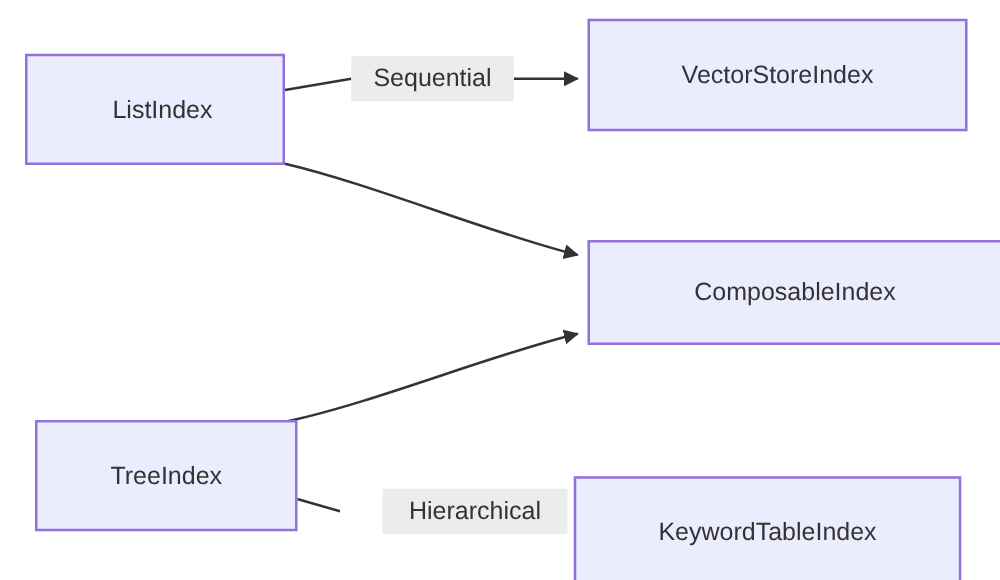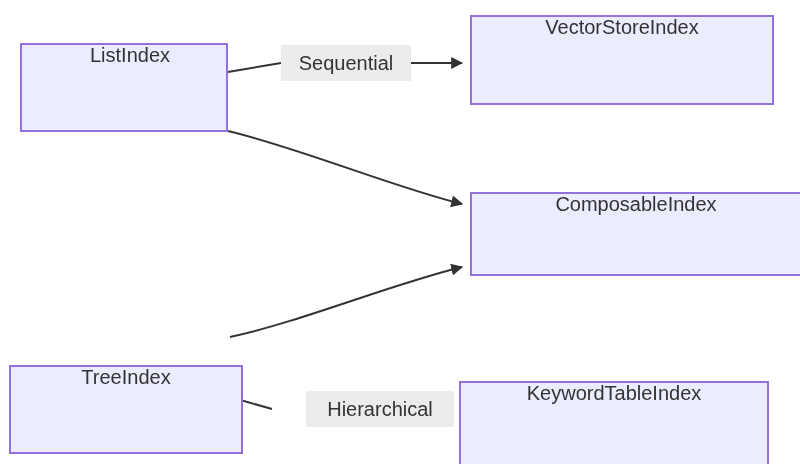--- a/index.html
+++ b/index.html
@@ -21,20 +21,21 @@
     left: 0;
     width: 800px;
     height: 464px;
   }
   .node-box {
     position: absolute;
     box-sizing: border-box;
     background: #ececff;
     border: 2px solid #9370db;
     display: flex;
+    align-items: center;
     justify-content: center;
   }
   .node-label {
     color: #333333;
     font-size: 20px;
     font-family: "Liberation Sans", sans-serif;
     line-height: 1;
     white-space: nowrap;
   }
   .edge-label {
@@ -82,21 +83,21 @@
   </div>
 
   <div class="node-box" style="left:470px; top:15px; width:304px; height:90px;">
     <span class="node-label">VectorStoreIndex</span>
   </div>
 
   <div class="node-box" style="left:470px; top:192px; width:332px; height:84px;">
     <span class="node-label">ComposableIndex</span>
   </div>
 
-  <div class="node-box" style="left:9px; top:336px; width:234px; height:89px;margin-top:29px;">
+  <div class="node-box" style="left:28px; top:336px; width:210px; height:89px;">
     <span class="node-label">TreeIndex</span>
   </div>
 
   <div class="node-box" style="left:459px; top:361px; width:310px; height:90px;margin-top:20px;">
     <span class="node-label">KeywordTableIndex</span>
   </div>
 
   <div class="edge-label" style="left:281px; top:45px; width:130px; height:36px;">Sequential</div>
 
   <div class="edge-label" style="left:270px; top:391px; width:148px; height:36px;margin-left:36px;">Hierarchical</div>

